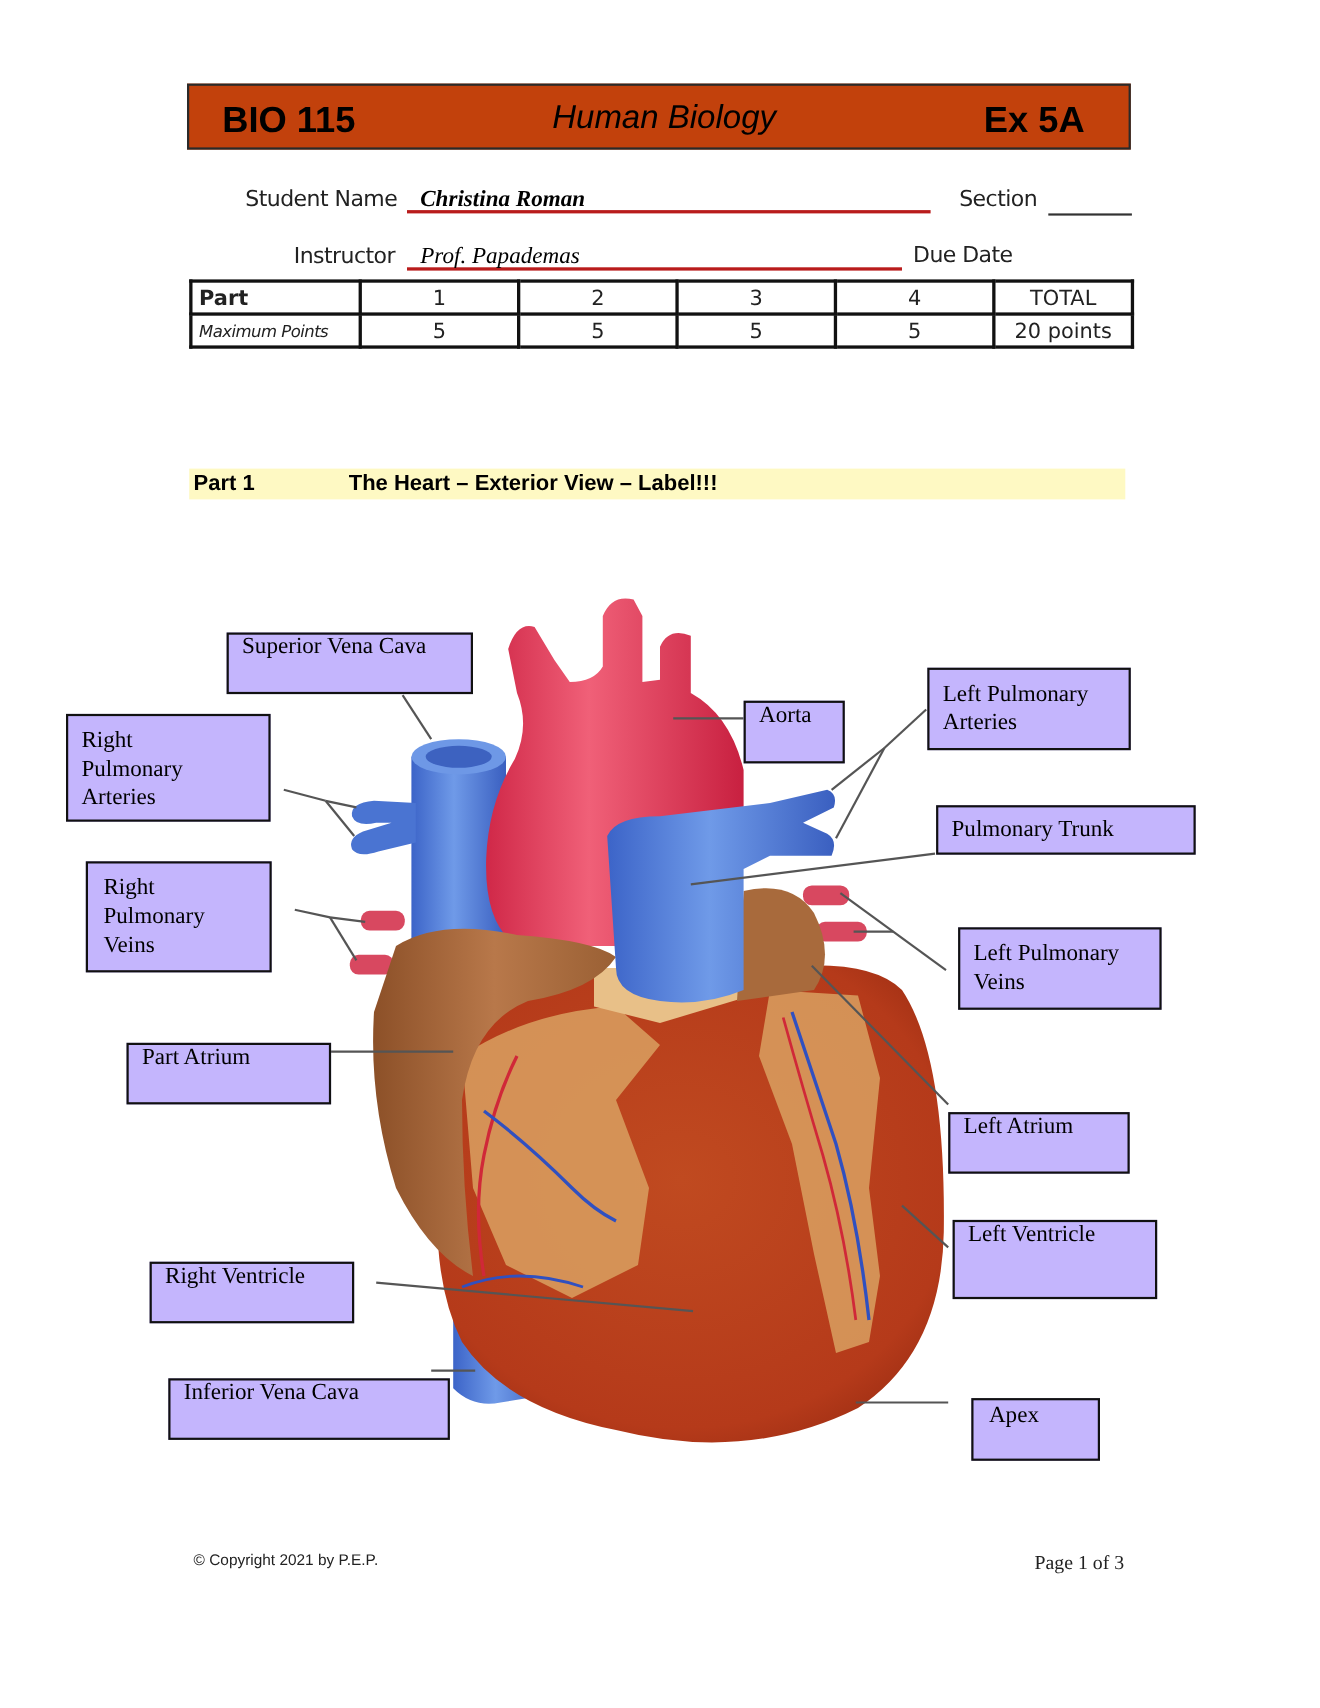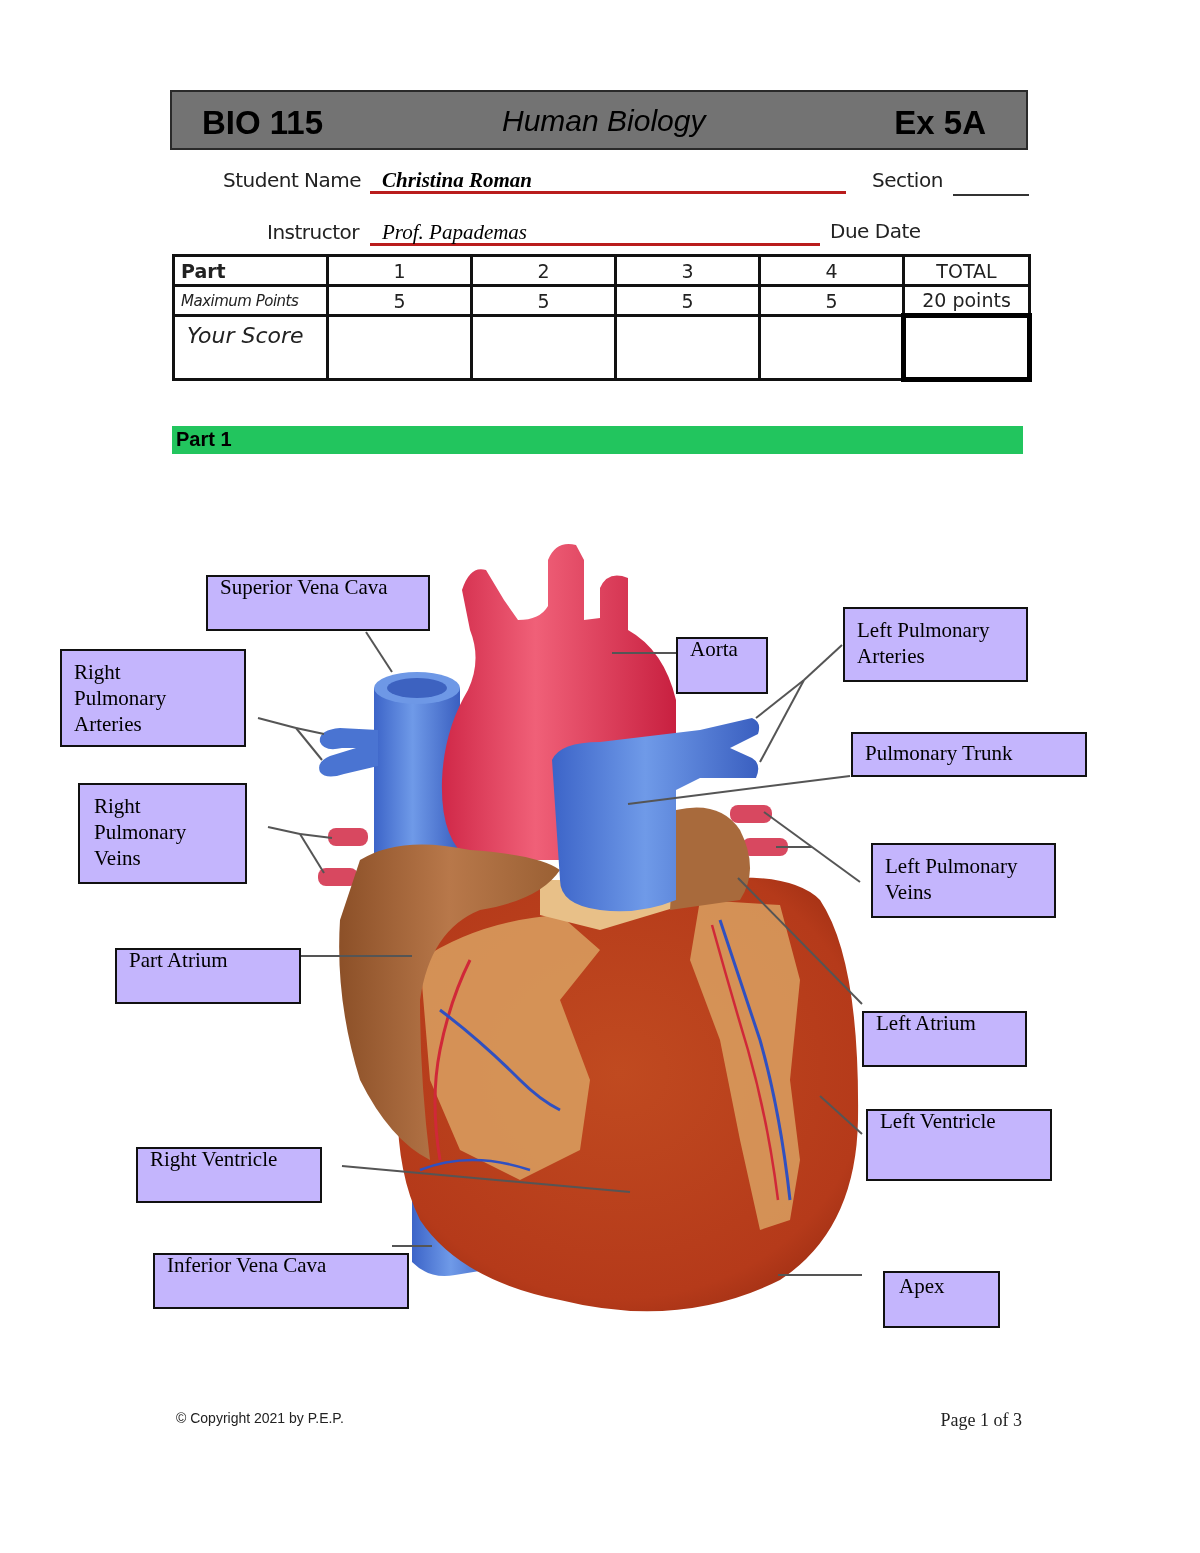--- a/index.html
+++ b/index.html
@@ -1,37 +1,37 @@
 <!DOCTYPE html>
 <html><head>
 <meta charset="utf-8">
 <style>
   html, body { margin: 0; padding: 0; background: #ffffff; }
   body { width: 1200px; height: 1553px; position: relative; overflow: hidden; font-family: "Liberation Sans", sans-serif; color: #000; }
 
-  .header-bar { position: absolute; left: 170px; top: 90px; width: 858px; height: 60px; background: #737373; border: 2px solid #2a2a2a; box-sizing: border-box; }
+  .header-bar { position: absolute; left: 170px; top: 76px; width: 858px; height: 60px; background: #c2410c; border: 2px solid #2a2a2a; box-sizing: border-box; }
   .header-bar .course { position: absolute; left: 30px; top: 12px; font-size: 33px; font-weight: bold; }
   .header-bar .subject { position: absolute; left: 330px; top: 12px; font-size: 30px; font-style: italic; }
   .header-bar .exercise { position: absolute; right: 40px; top: 12px; font-size: 33px; font-weight: bold; }
 
   .field-label { position: absolute; font-size: 20px; color: #222; font-family: "DejaVu Sans", sans-serif; letter-spacing: -0.5px; }
   .field-value { position: absolute; font-family: "Liberation Serif", serif; font-style: italic; font-size: 21px; border-bottom: 3px solid #b91c1c; padding-left: 12px; box-sizing: border-box; height: 26px; line-height: 24px; }
   .field-value.bold { font-weight: bold; }
   .field-blank { position: absolute; border-bottom: 2px solid #333; height: 24px; }
 
   table.scores { position: absolute; left: 172px; top: 254px; border-collapse: collapse; }
   table.scores td { border: 3px solid #111; height: 30px; box-sizing: border-box; text-align: center; font-family: "DejaVu Sans", sans-serif; font-size: 19px; color: #222; padding: 0; }
   table.scores td.rowhead { text-align: left; padding-left: 6px; }
   table.scores td.part-head { font-weight: bold; font-size: 19px; }
   table.scores td.max-head { font-style: italic; font-size: 15px; letter-spacing: -0.5px; }
   table.scores td.score-head { font-style: italic; font-size: 22px; vertical-align: top; padding-top: 6px; padding-left: 12px; }
   table.scores tr.score-row td { height: 64px; }
   table.scores td.total-box { border: 5px solid #000; }
 
-  .section-bar { position: absolute; left: 172px; top: 426px; width: 851px; height: 28px; background: #22c55e; }
+  .section-bar { position: absolute; left: 172px; top: 426px; width: 851px; height: 28px; background: #fef9c3; }
   .section-bar .num { position: absolute; left: 4px; top: 2px; font-weight: bold; font-size: 20px; }
   .section-bar .title { position: absolute; left: 145px; top: 2px; font-weight: bold; font-size: 20px; }
 
   .heart { position: absolute; left: 0; top: 0; }
 
   .label-box { position: absolute; border: 2px solid #111; background: #c4b5fd; box-sizing: border-box; font-family: "Liberation Serif", serif; font-size: 21px; line-height: 26px; padding: 0 0 0 12px; }
   .label-box.top { padding-top: 0; line-height: 20px; }
 
   .footer-left { position: absolute; left: 176px; top: 1410px; font-size: 14px; color: #222; }
   .footer-right { position: absolute; right: 178px; top: 1410px; font-family: "Liberation Serif", serif; font-size: 18px; color: #222; margin-left: 37px; }
@@ -65,33 +65,26 @@
     <td style="width:126px;">TOTAL</td>
   </tr>
   <tr>
     <td class="rowhead max-head">Maximum Points</td>
     <td>5</td>
     <td>5</td>
     <td>5</td>
     <td>5</td>
     <td>20 points</td>
   </tr>
-  <tr class="score-row">
-    <td class="rowhead score-head">Your Score</td>
-    <td></td>
-    <td></td>
-    <td></td>
-    <td></td>
-    <td class="total-box"></td>
-  </tr>
 </tbody>
   </table>
 
 <div class="section-bar">
   <span class="num">Part 1</span>
+  <span class="title">The Heart – Exterior View – Label!!!</span>
 </div>
 
 <svg class="heart" width="1200" height="1553" viewBox="0 0 1200 1553">
   <defs>
     <linearGradient id="gBlue" x1="0" x2="1">
       <stop offset="0" stop-color="#3c64c8"></stop>
         <stop offset="0.45" stop-color="#6f9ae8"></stop>
         <stop offset="1" stop-color="#3a5fc0"></stop>
     </linearGradient>
     <linearGradient id="gRed" x1="0" x2="1">

